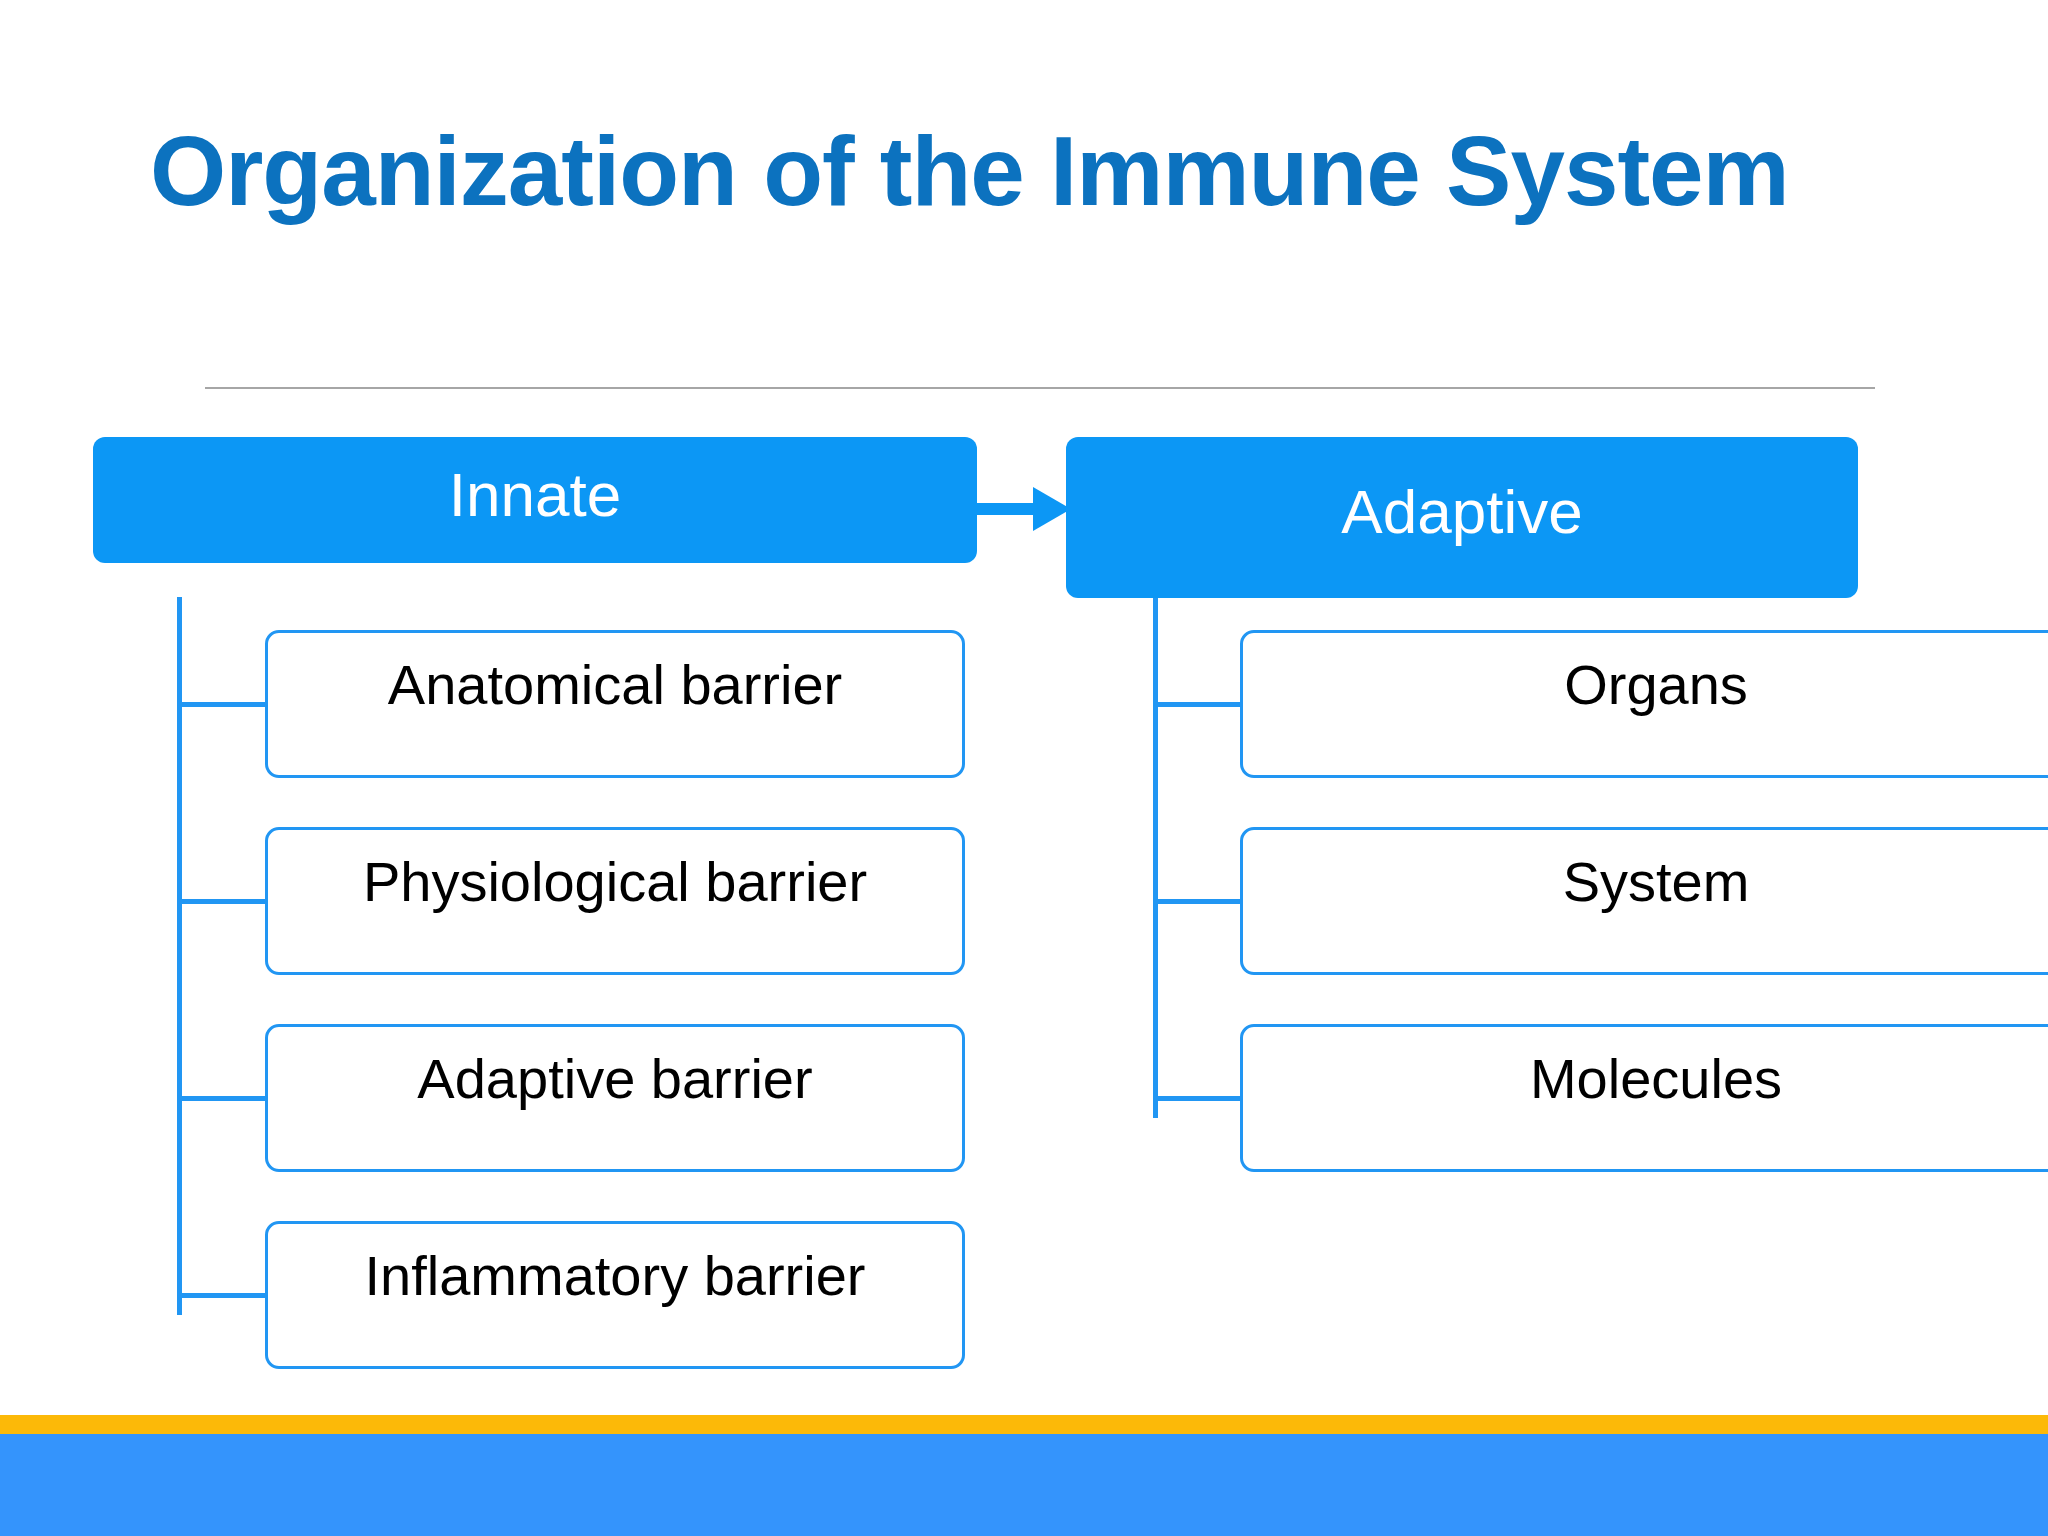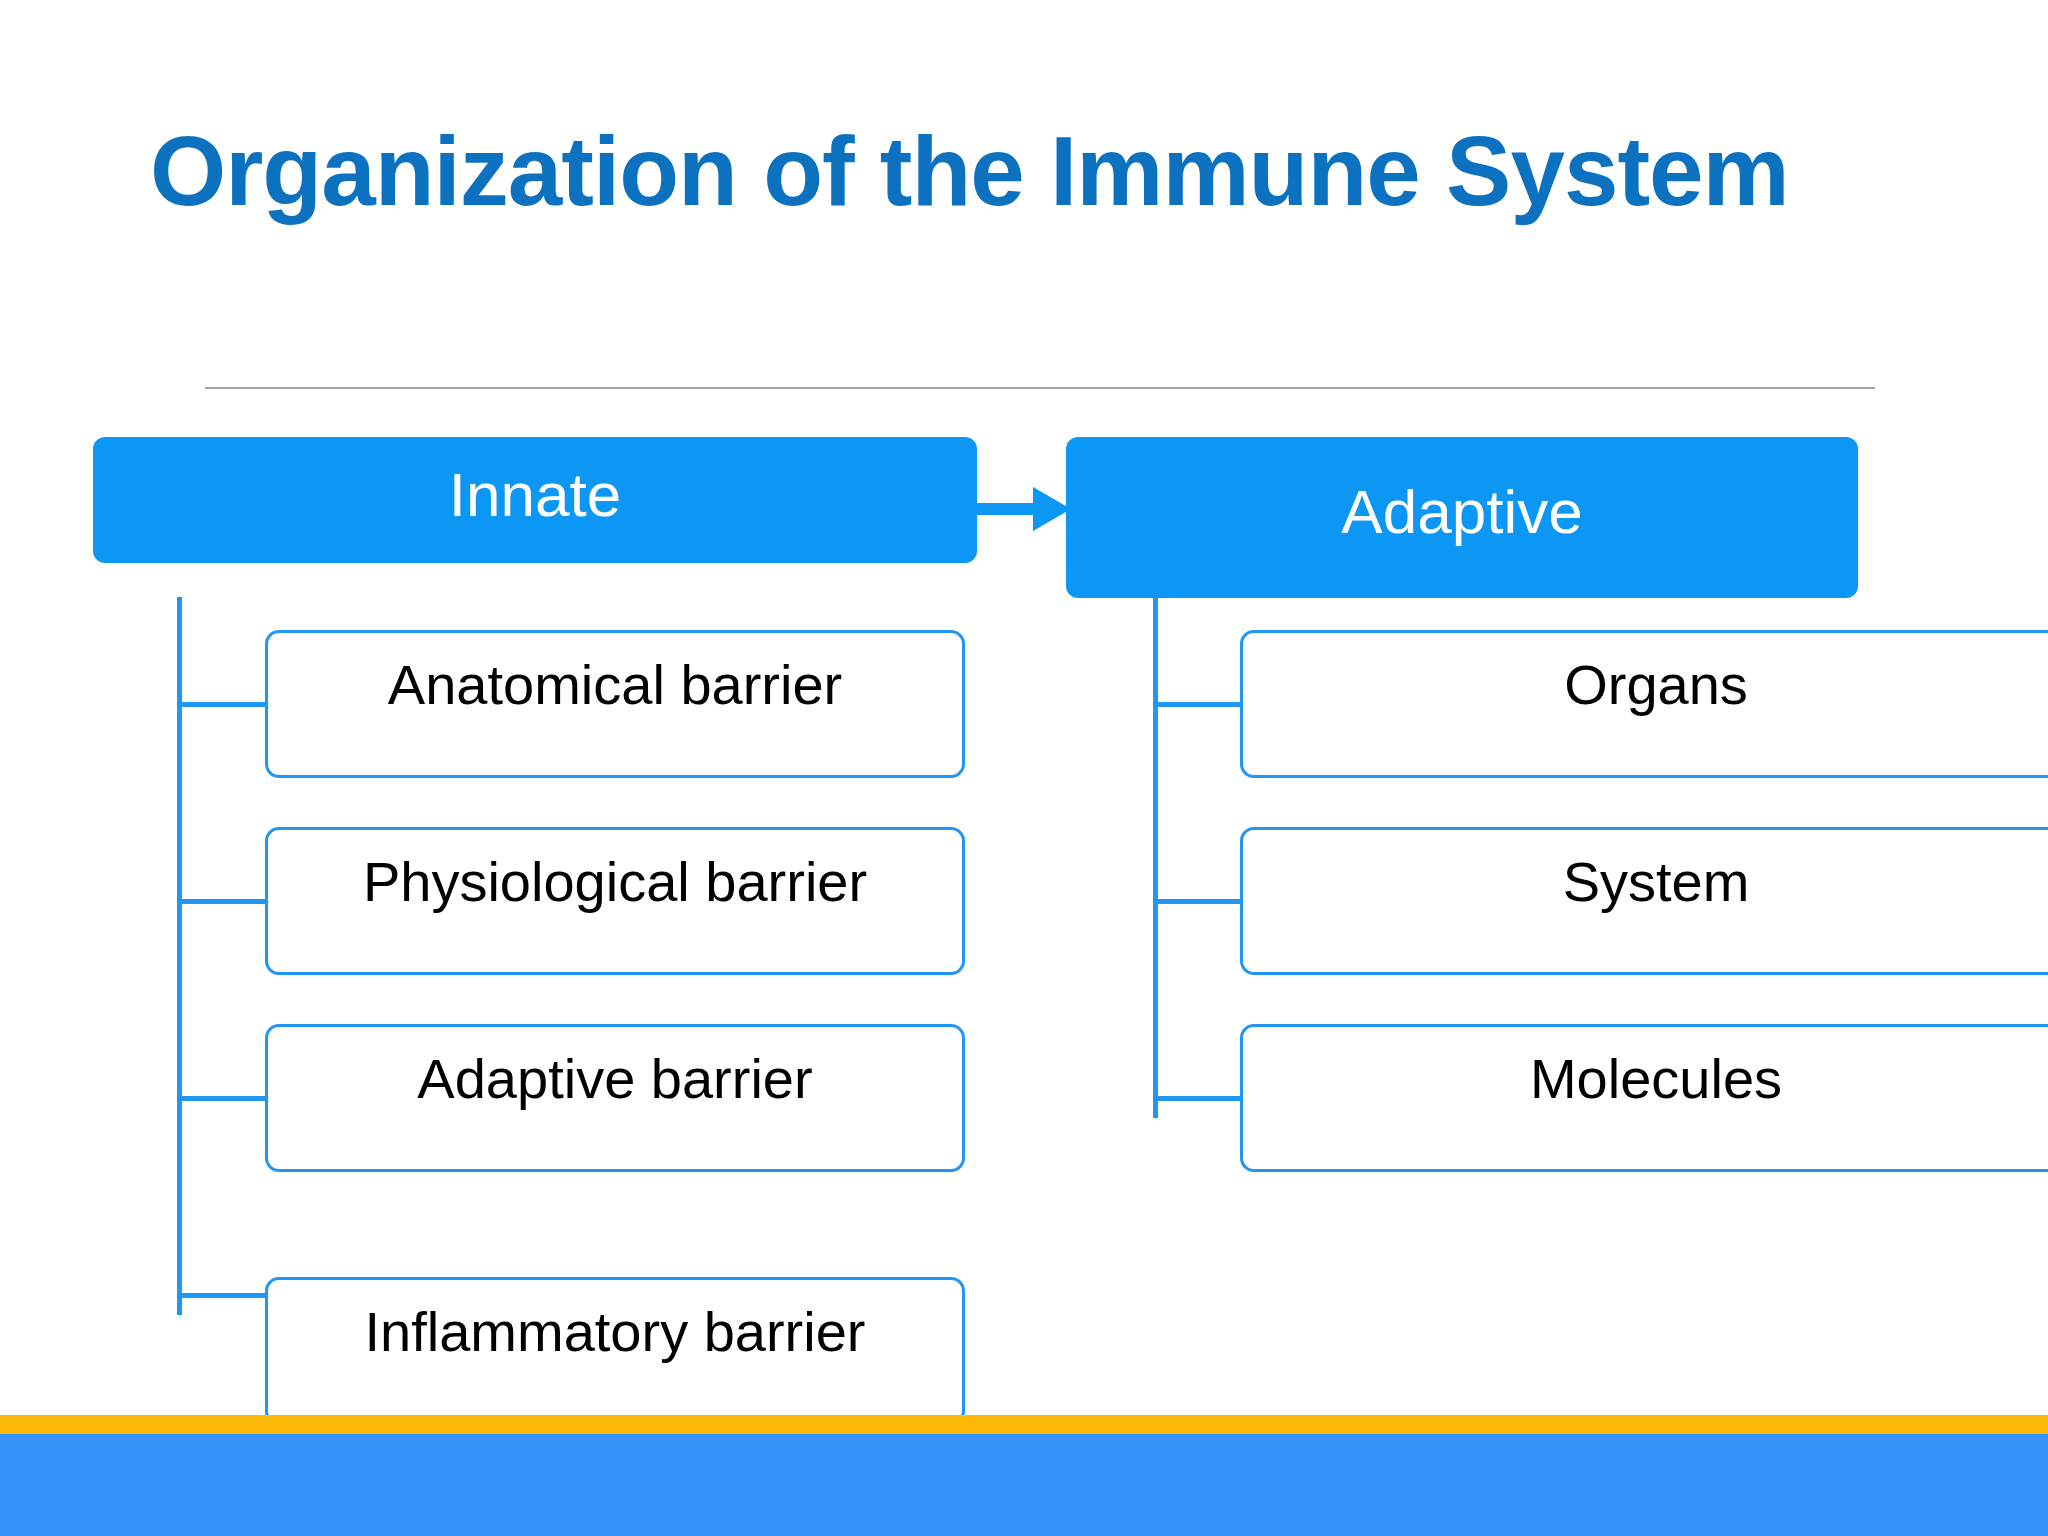--- a/index.html
+++ b/index.html
@@ -110,21 +110,21 @@
     display: block;
     transform: translateY(-20px);
     white-space: nowrap;
   }
   .leaf-left  { left: 265px; width: 700px; height: 148px; }
   .leaf-right { left: 1240px; width: 832px; height: 148px; }
 
   .leaf-row-1 { top: 630px; }
   .leaf-row-2 { top: 827px; }
   .leaf-row-3 { top: 1024px; }
-  .leaf-row-4 { top: 1277px; }
+  .leaf-row-4 { top: 1221px; }
 
   
   #bar-gold {
     position: absolute;
     left: 0;
     top: 1415px;
     width: 2048px;
     height: 19px;
     background: #fcb908;
   }

